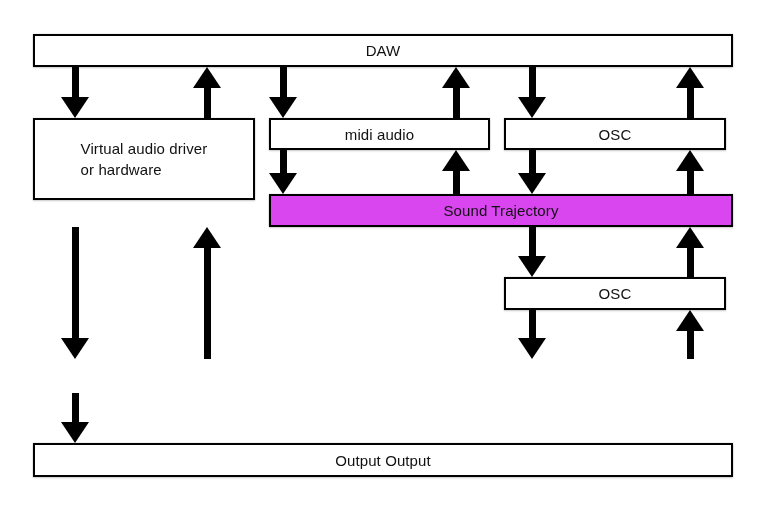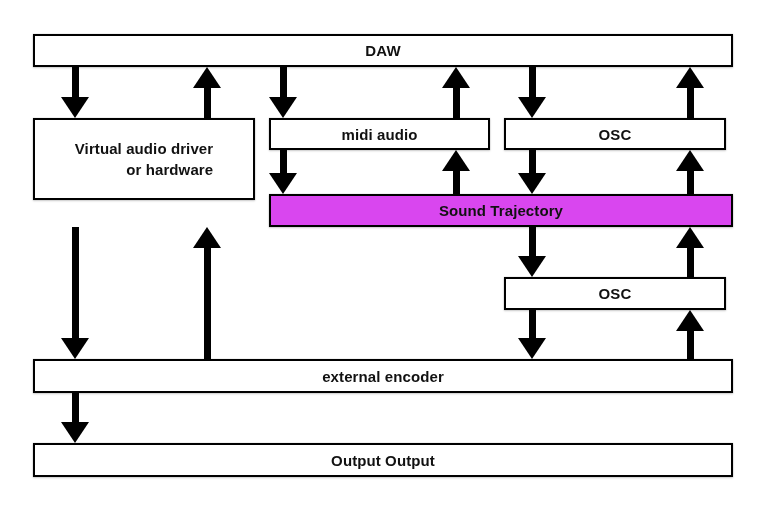--- a/index.html
+++ b/index.html
@@ -21,23 +21,23 @@
     background: #ffffff;
     border: 2px solid #000000;
     box-shadow: 0 1px 2px rgba(0,0,0,0.18), 0 0 1px rgba(0,0,0,0.25);
     display: flex;
     align-items: center;
     justify-content: center;
     z-index: 2;
   }
   .node-label {
     font-size: 15px;
-    font-weight: 700;
+    font-weight: 400;
     color: #111111;
-    text-align: right;
+    text-align: left;
     line-height: 21px;
     white-space: pre-line;
     letter-spacing: 0.1px;
   }
   .arrow {
     position: absolute;
     z-index: 1;
   }
   .arrow .shaft {
     position: absolute;
@@ -74,23 +74,20 @@
       <span class="node-label" style="color: rgb(17, 17, 17);">midi audio</span>
     </div>
     <div class="node" style="left: 504px; top: 118px; width: 222px; height: 32px; background: rgb(255, 255, 255); border-color: rgb(0, 0, 0);">
       <span class="node-label" style="color: rgb(17, 17, 17);">OSC</span>
     </div>
     <div class="node" style="left: 269px; top: 194px; width: 464px; height: 33px; background: #d946ef; border-color: rgb(0, 0, 0);">
       <span class="node-label" style="color: rgb(17, 17, 17);">Sound Trajectory</span>
     </div>
     <div class="node" style="left: 504px; top: 277px; width: 222px; height: 33px; background: rgb(255, 255, 255); border-color: rgb(0, 0, 0);">
       <span class="node-label" style="color: rgb(17, 17, 17);">OSC</span>
-    </div>
-    <div class="node" style="left: 33px; top: 359px; width: 700px; height: 34px; background: rgb(255, 255, 255); border-color: rgb(0, 0, 0);">
-      <span class="node-label" style="color: rgb(17, 17, 17);">external encoder</span>
     </div>
     <div class="node" style="left: 33px; top: 443px; width: 700px; height: 34px; background: rgb(255, 255, 255); border-color: rgb(0, 0, 0);">
       <span class="node-label" style="color: rgb(17, 17, 17);">Output Output</span>
     </div>
     <div class="arrow" style="left: 61px; top: 67px; width: 28px; height: 51px;">
       <div class="shaft" style="left: 10.5px; width: 7px; background: rgb(0, 0, 0); top: 0px; bottom: 18px;"></div>
       <div class="head down" style="left: 0px; bottom: 0px; border-top-color: rgb(0, 0, 0);"></div>
     </div>
     <div class="arrow" style="left: 193px; top: 67px; width: 28px; height: 51px;">
       <div class="shaft" style="left: 10.5px; width: 7px; background: rgb(0, 0, 0); bottom: 0px; top: 18px;"></div>

